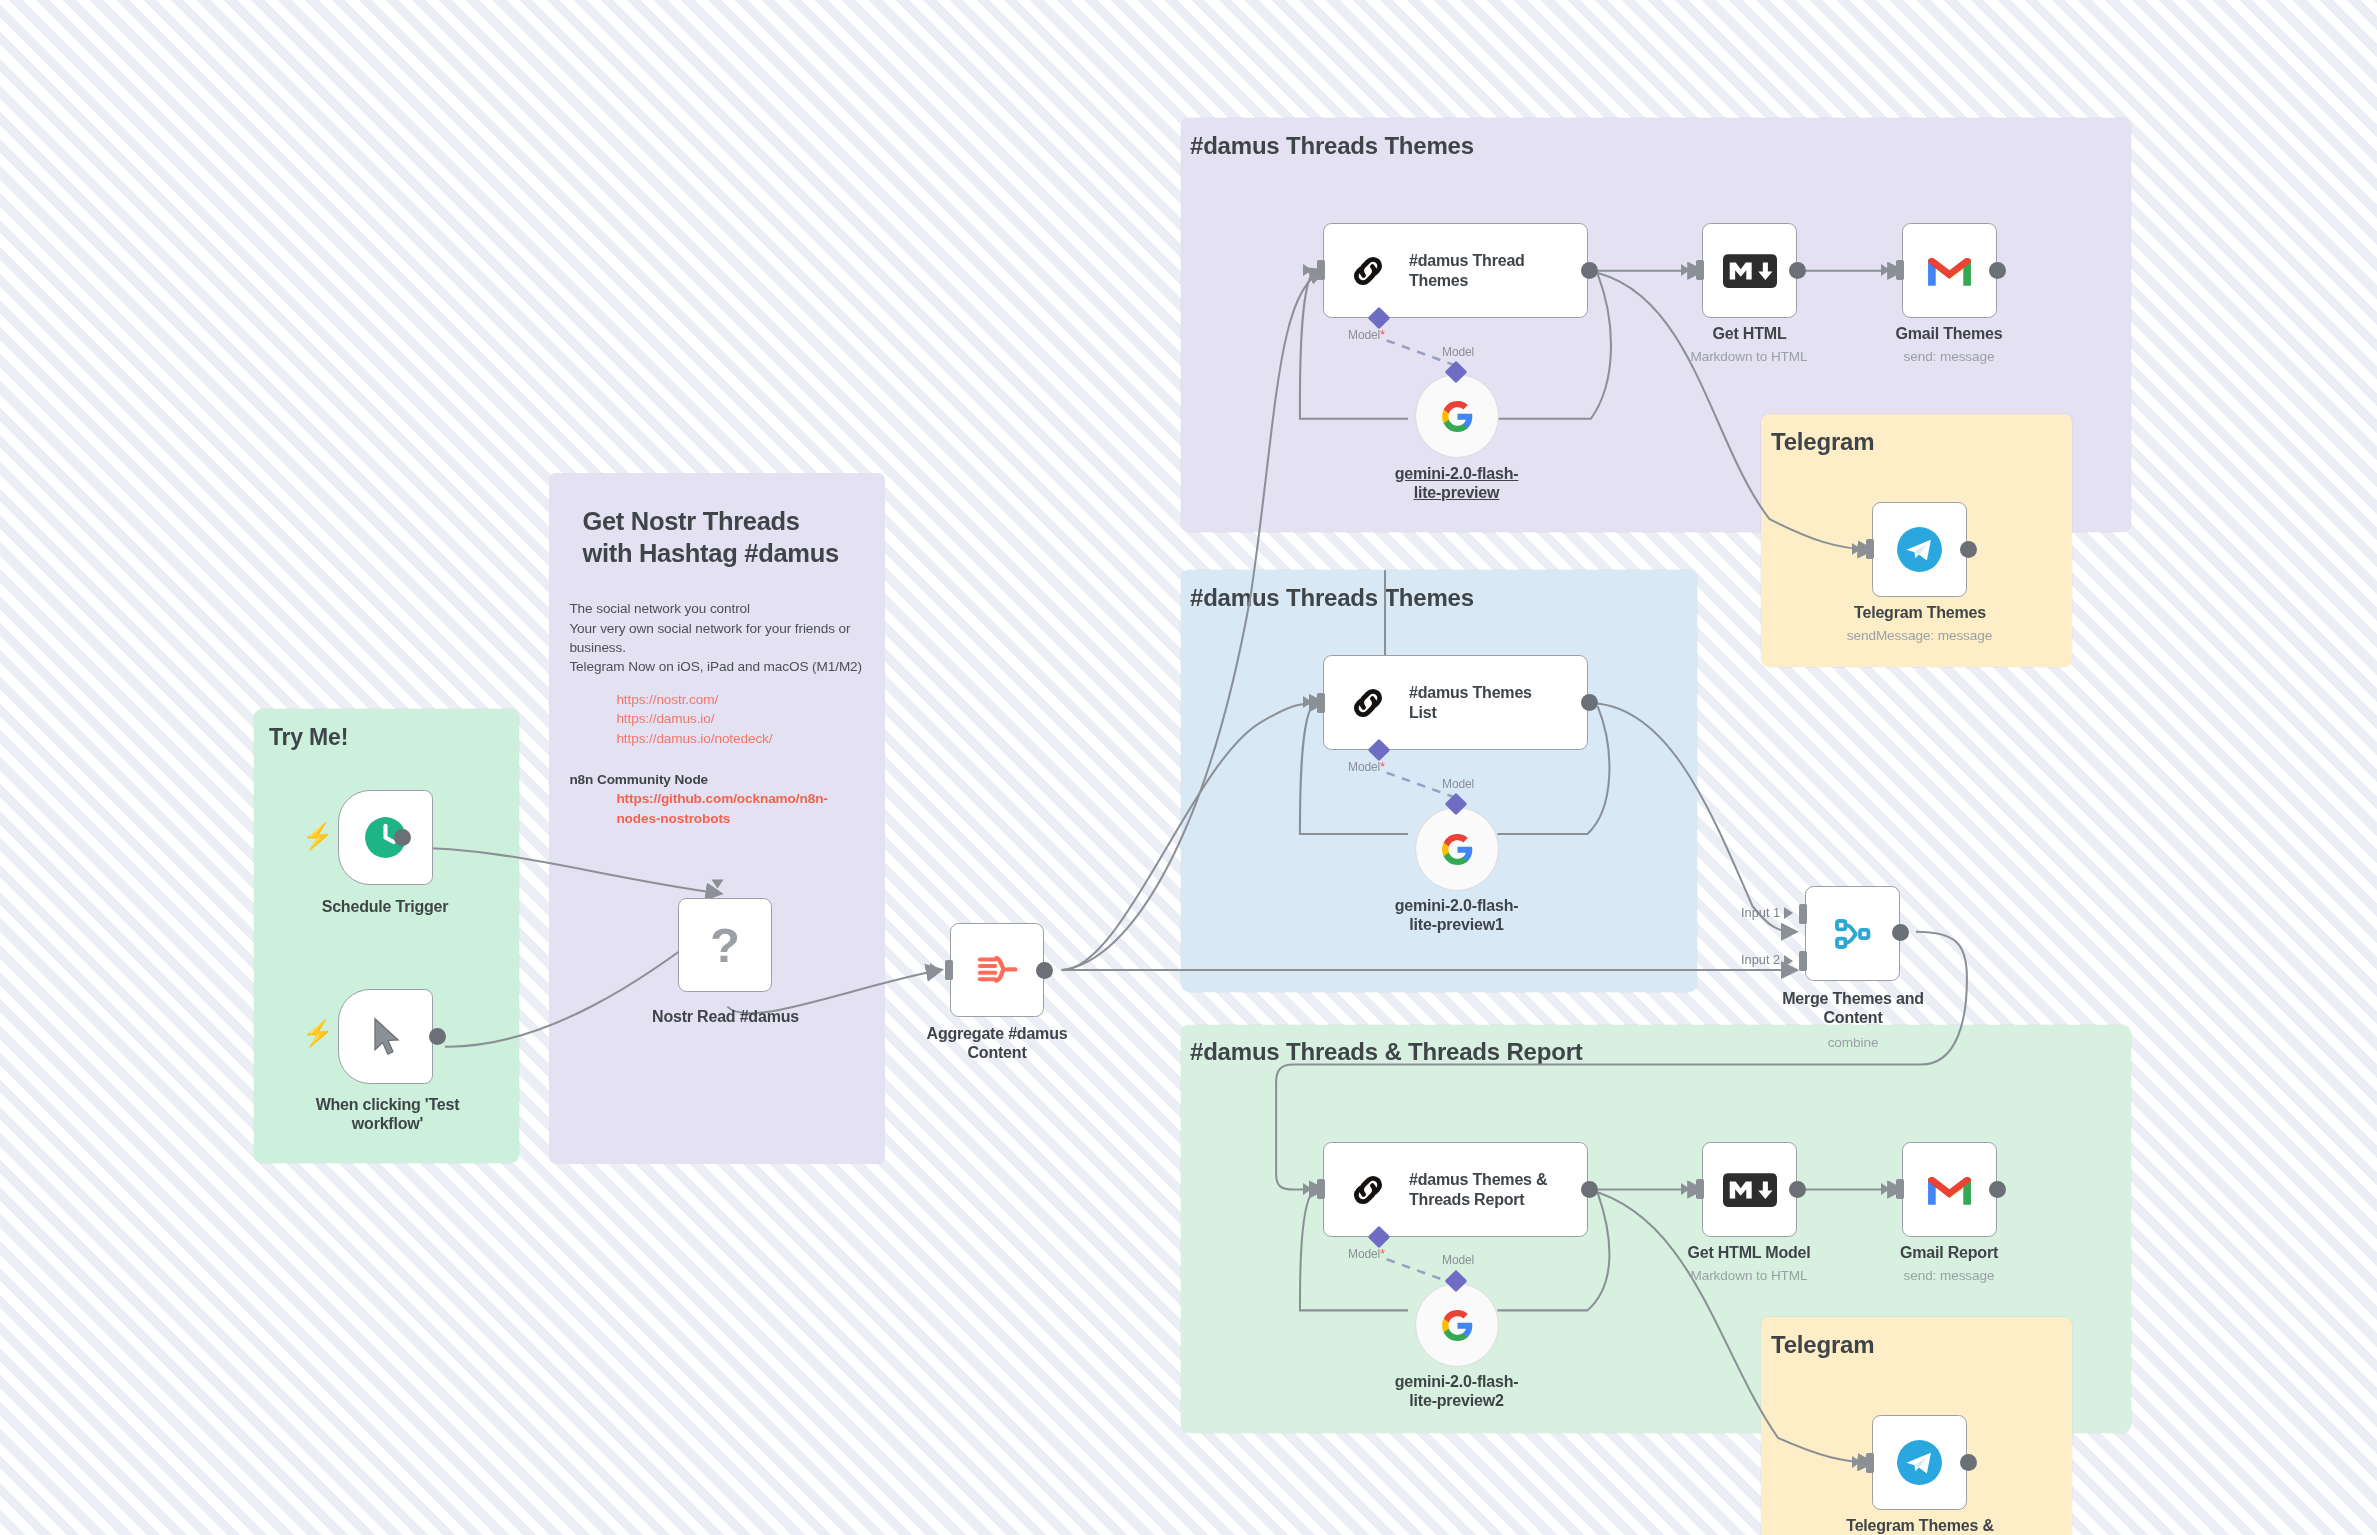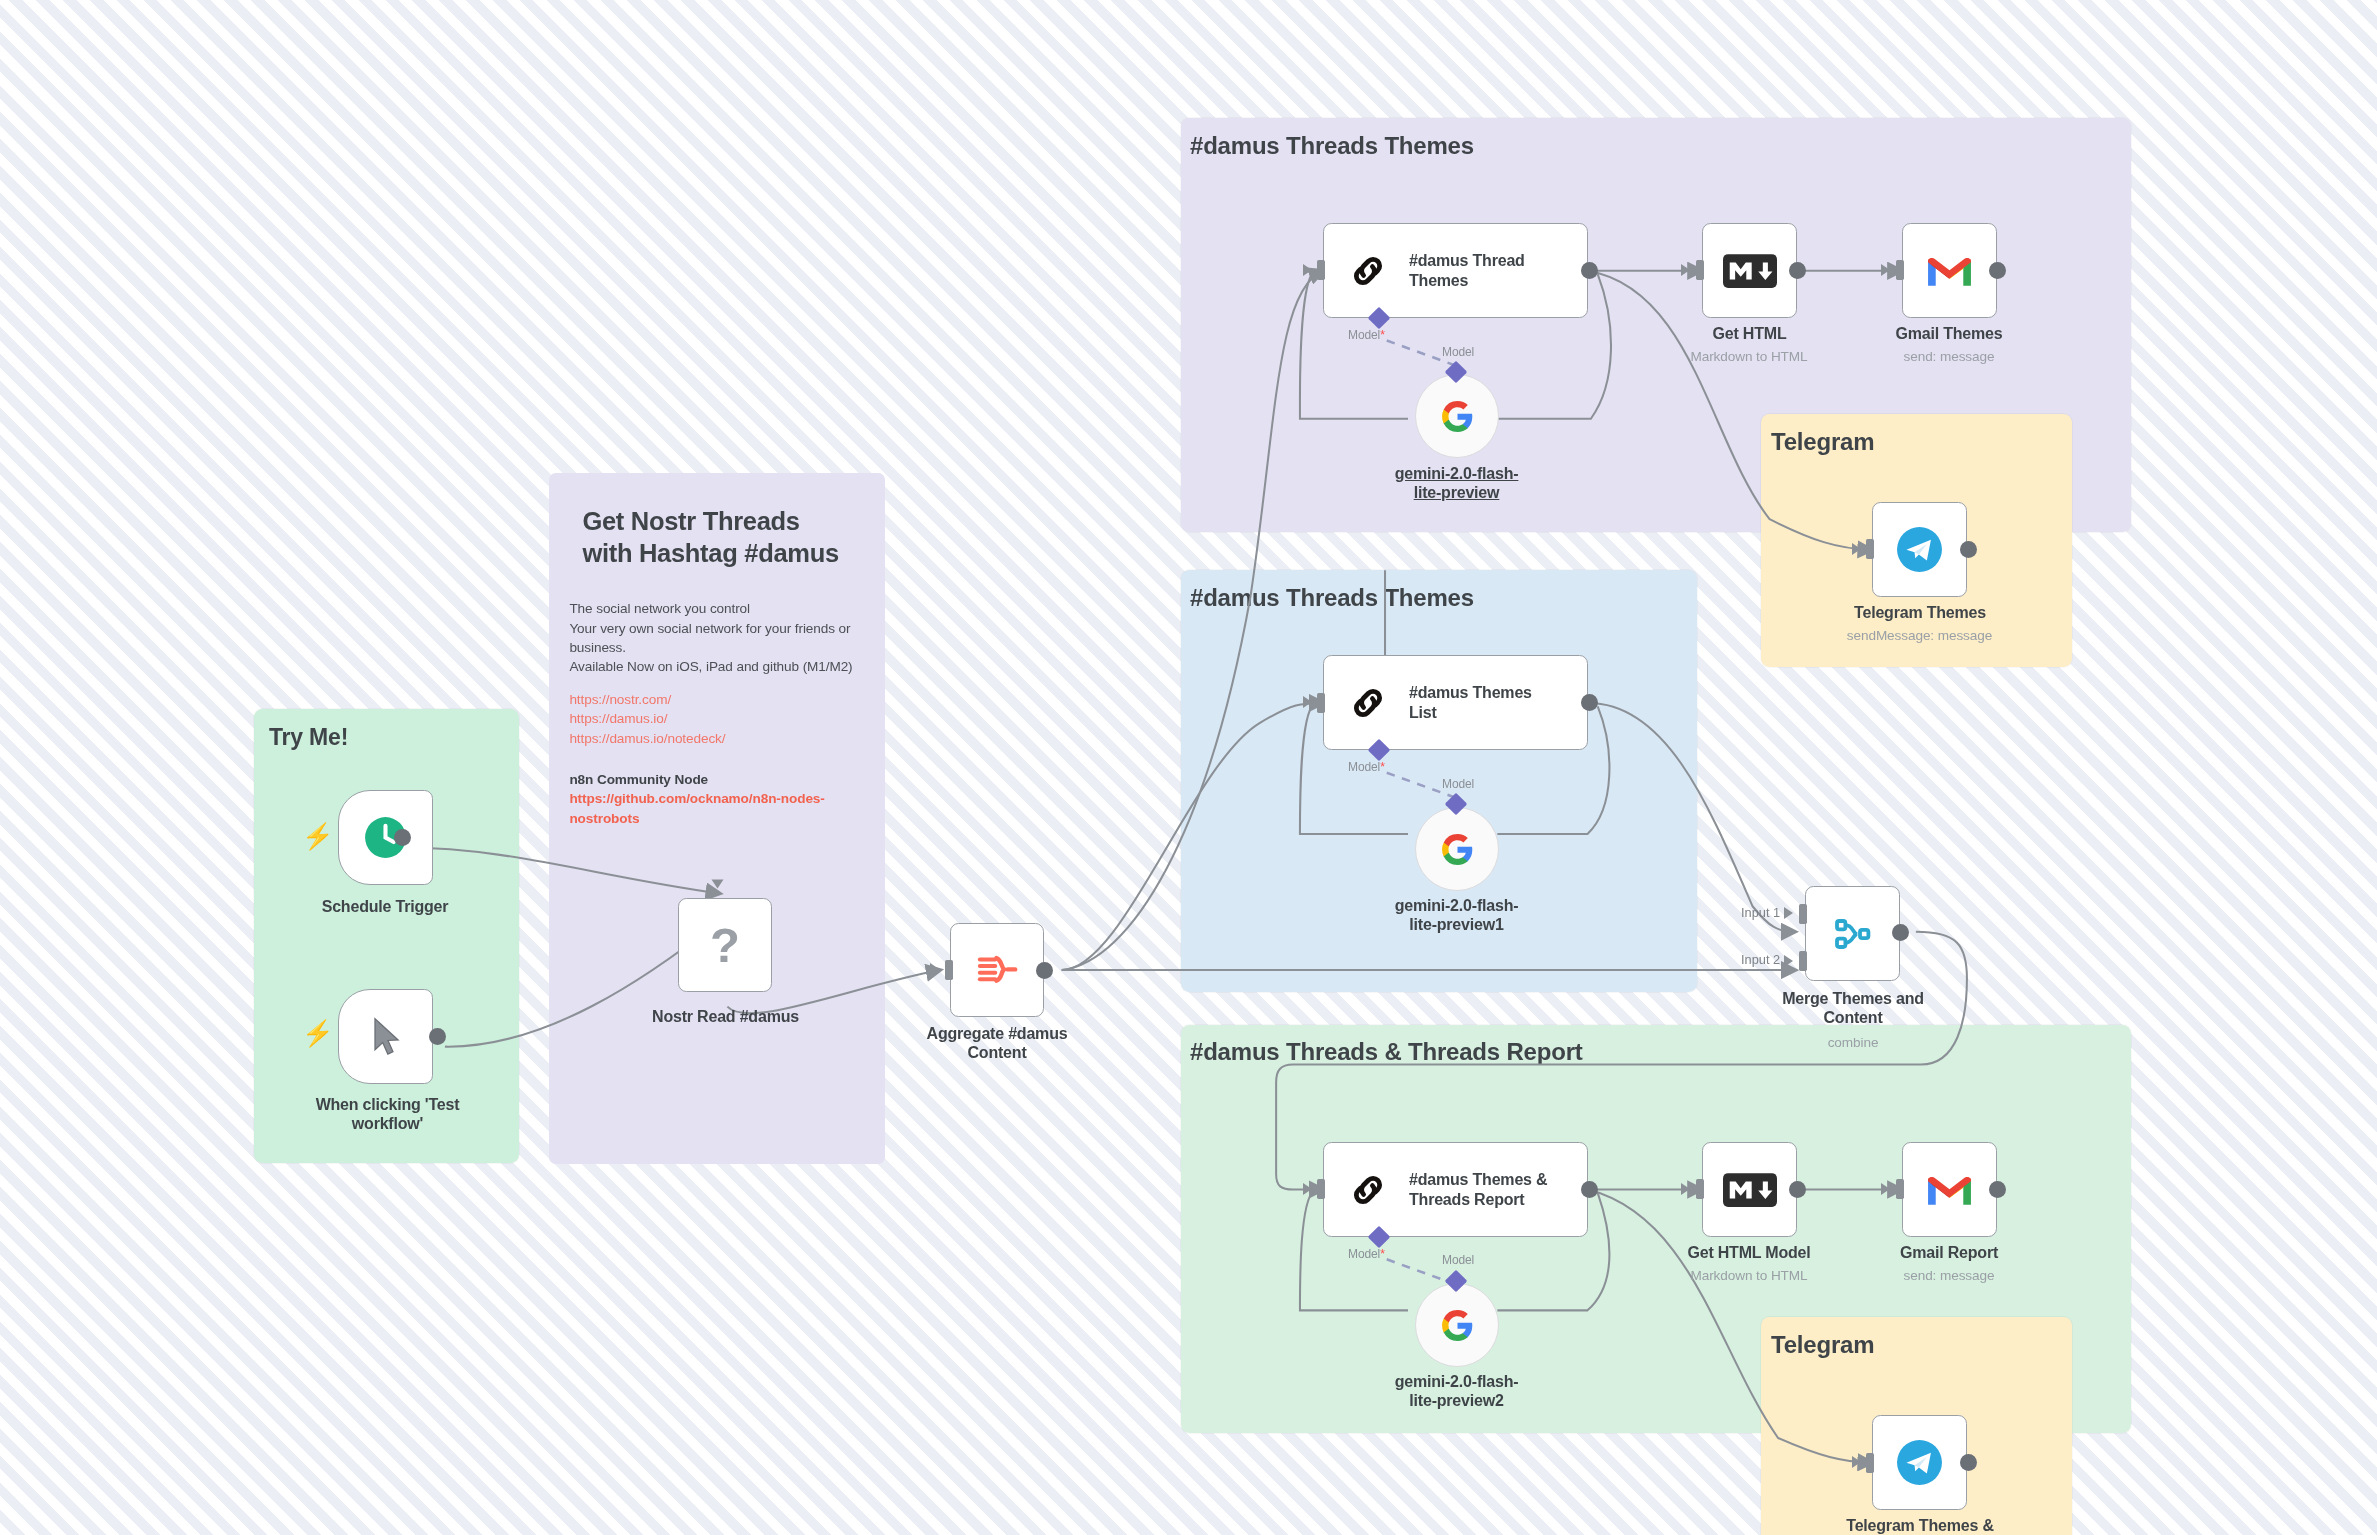--- a/index.html
+++ b/index.html
@@ -47,21 +47,21 @@
   .port-label .req{color:#ff4d4d;}
   .io-label{position:absolute;font-size:12.8px;color:#7d8288;}
 
   
   .bolt{position:absolute;color:#ff5c49;font-size:25.5px;line-height:1;}
 
   
   .sticky{position:absolute;border-radius:6.8px;box-sizing:border-box;}
   .sticky h2{margin:13px;font-size:25.5px;line-height:1.26;color:#3f4449;font-weight:bold;letter-spacing:-0.3px;}
   .sticky p{margin:0;font-size:13.6px;line-height:1.42;color:#4c5055;letter-spacing:-0.1px;}
-  .sticky .lnk{color:#f2776a;font-size:13.6px;line-height:1.42;display:block;letter-spacing:-0.1px;}
+  .sticky .lnk{color:#f2776a;font-size:13.6px;line-height:1.42;display:block;letter-spacing:-0.1px;margin-left:47px;}
   .sticky .lnk.b{font-weight:bold;color:#f2624f;}
   .sticky .hd{font-size:13.6px;font-weight:bold;color:#3f4449;margin:0;}
 
   svg.wires{position:absolute;left:0;top:0;width:2377px;height:1536px;overflow:visible;pointer-events:none;}
 </style>
 </head>
 <body>
 
 <div id="canvas">
 
@@ -81,21 +81,21 @@
   <div class="group-title" style="left:1771px;top:1331px;font-size:24px;">Telegram</div>
 
   <div class="group" style="left:254px;top:709px;width:265px;height:454px;background:#cdf0dc;"></div>
   <div class="group-title" style="left:269px;top:724px;font-size:23px;">Try Me!</div>
 
   <div class="sticky" style="left:549px;top:473px;width:336px;height:691px;background:#e4e1f2;padding:19px 20.4px;">
     <h2>Get Nostr Threads with Hashtag #damus</h2>
     <div style="height:17px"></div>
     <p>The social network you control</p>
     <p>Your very own social network for your friends or business.</p>
-    <p>Available Now on iOS, iPad and github (M1/M2)</p>
+    <p>Telegram Now on iOS, iPad and macOS (M1/M2)</p>
     <div style="height:13.6px"></div>
     <span class="lnk">https://nostr.com/</span>
     <span class="lnk">https://damus.io/</span>
     <span class="lnk">https://damus.io/notedeck/</span>
     <div style="height:22px"></div>
     <p class="hd">n8n Community Node</p>
     <span class="lnk b">https://github.com/ocknamo/n8n-nodes-nostrobots</span>
   </div>
 
   <svg class="wires" viewBox="0 0 2794 1805" width="2377" height="1536">

